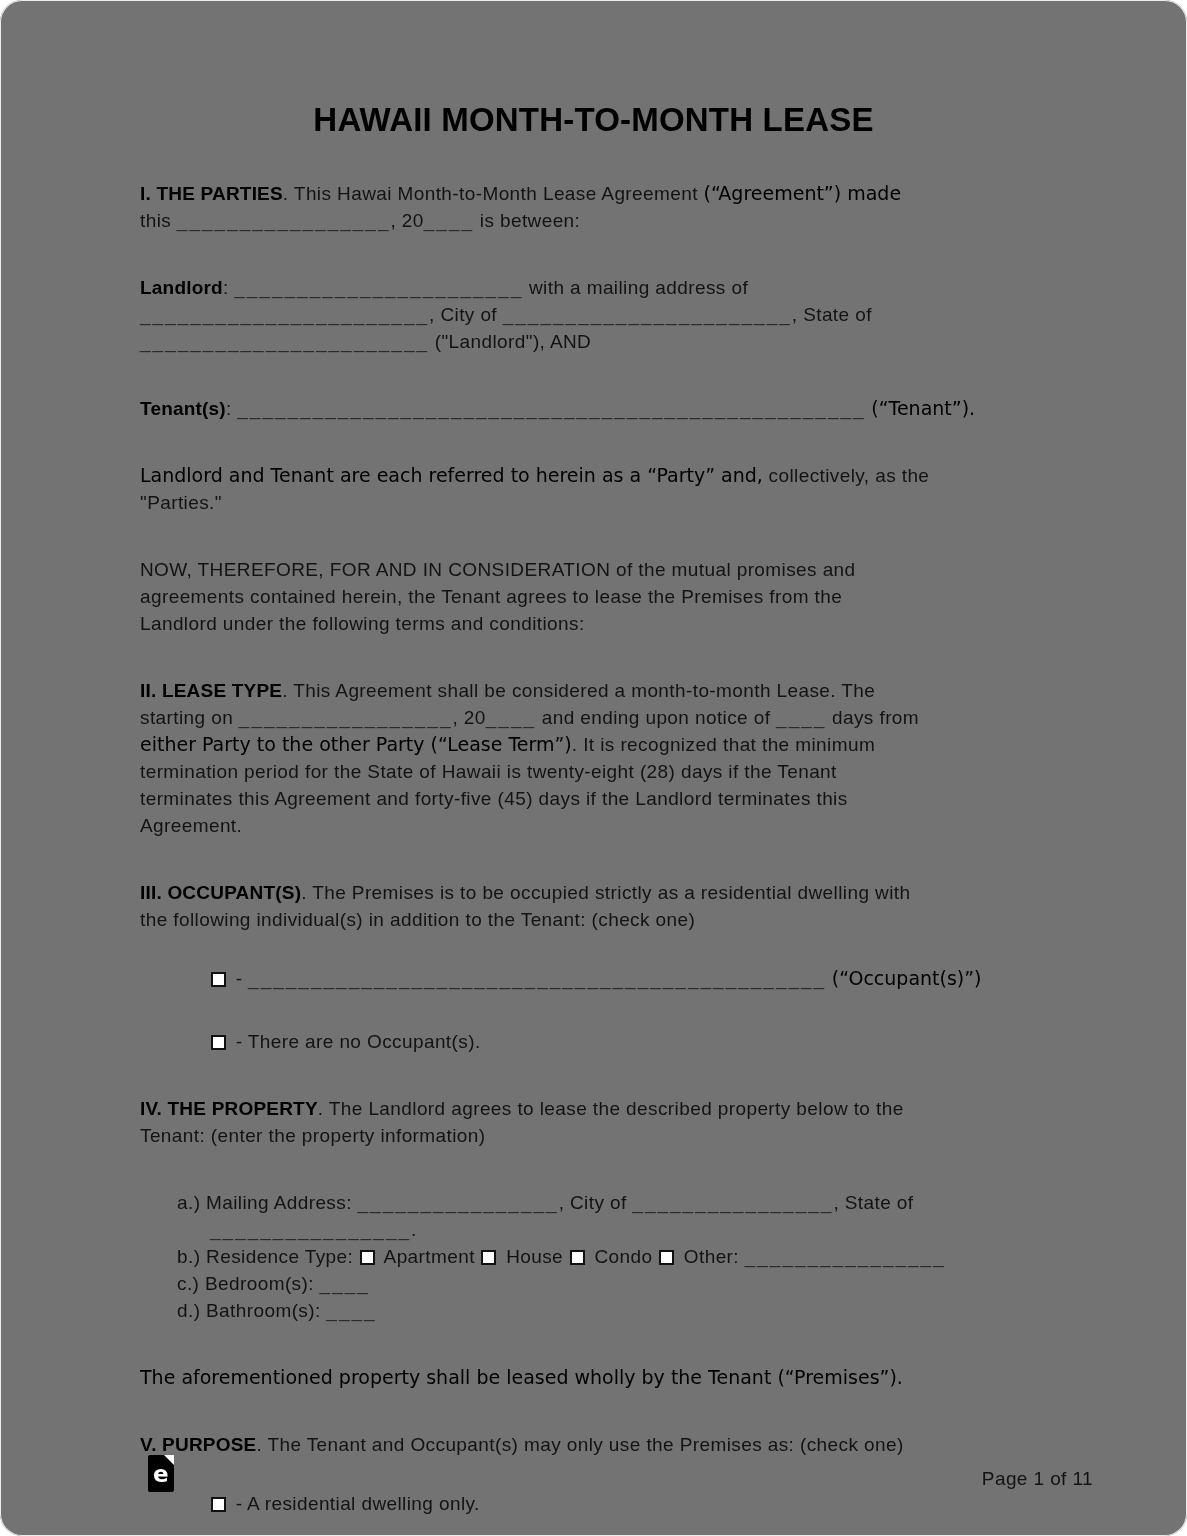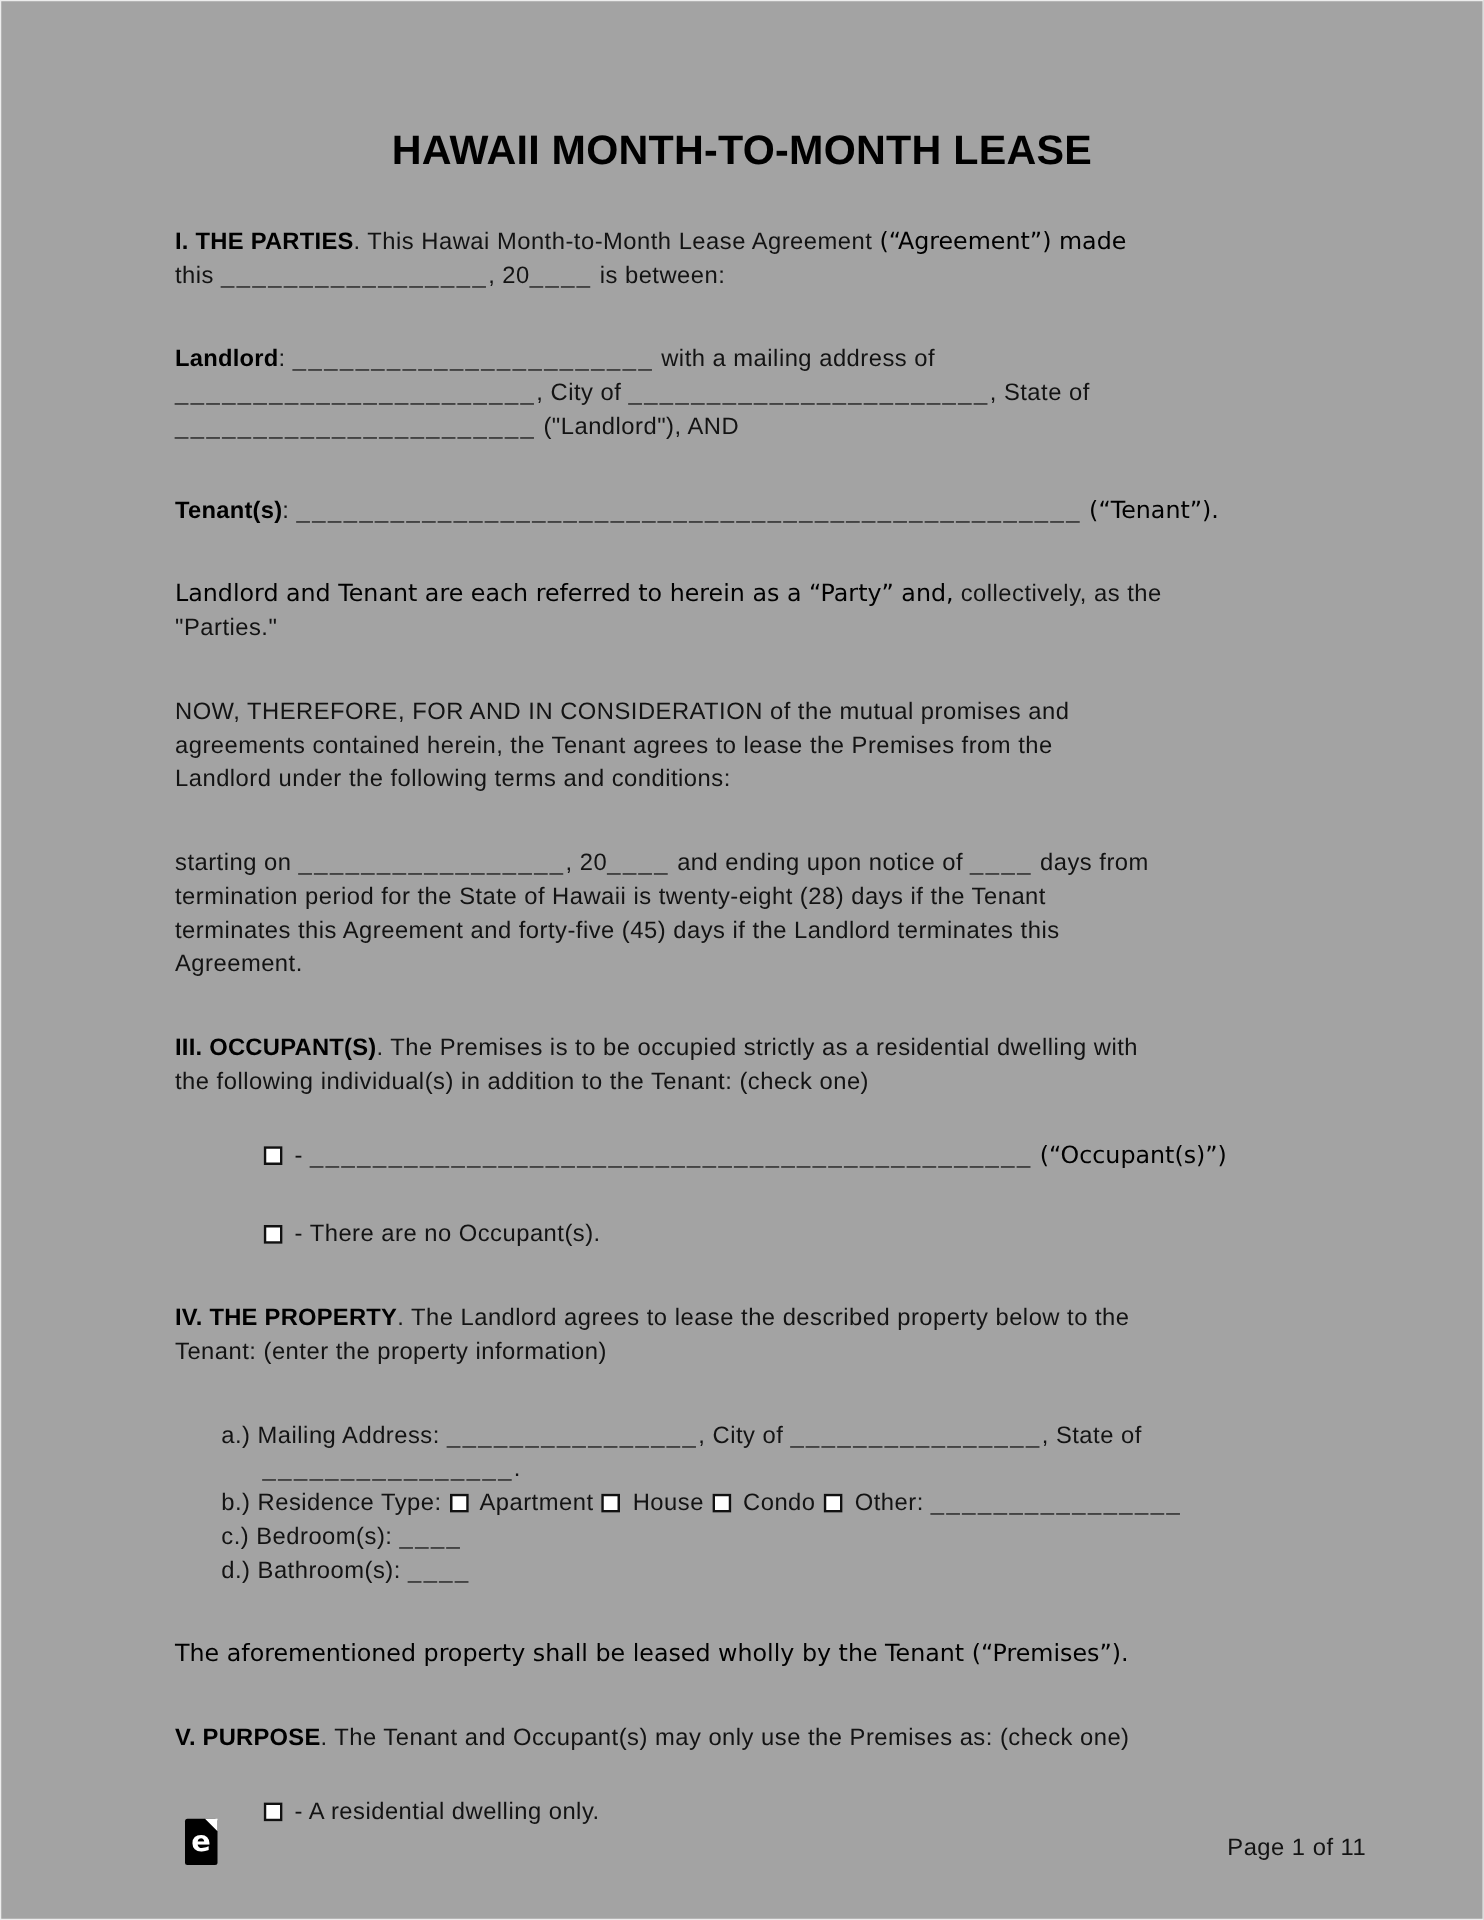--- a/index.html
+++ b/index.html
@@ -1,26 +1,27 @@
 <!DOCTYPE html>
 <html><head>
 <meta charset="utf-8">
 <style>
   html, body { margin: 0; padding: 0; background: #ffffff; }
   .page {
     position: relative;
     width: 1187px;
     height: 1536px;
-    background: #a3a3a3;
+    background: #737373;
     box-sizing: border-box;
     padding: 100px 140px 0 140px;
     overflow: hidden;
     font-family: "Liberation Sans", sans-serif;
     color: #000000;
     box-shadow: inset 0 0 0 1px #ececec;
+    border-radius: 22px;
   }
   .doc-title {
     margin: 0 0 40px 0;
     text-align: center;
     font-family: "Liberation Sans", sans-serif;
     font-weight: bold;
     font-size: 33px;
     line-height: 40px;
     letter-spacing: 0.2px;
   }
@@ -122,21 +123,23 @@
       <div class="block">
         <div class="line"><span class="seg-reg">Landlord and Tenant are each referred to herein as a “Party” and,</span><span class="seg-light"> collectively, as the</span></div>
         <div class="line"><span class="seg-light">"Parties."</span></div>
       </div>
       <div class="block">
         <div class="line"><span class="seg-light">NOW, THEREFORE, FOR AND IN CONSIDERATION of the mutual promises and</span></div>
         <div class="line"><span class="seg-light">agreements contained herein, the Tenant agrees to lease the Premises from the</span></div>
         <div class="line"><span class="seg-light">Landlord under the following terms and conditions:</span></div>
       </div>
       <div class="block">
+        <div class="line"><span class="seg-bold">II. LEASE TYPE</span><span class="seg-light">. This Agreement shall be considered a month-to-month Lease. The</span></div>
         <div class="line"><span class="seg-light">starting on </span><span class="seg-blank">_________________</span><span class="seg-light">, 20</span><span class="seg-blank">____</span><span class="seg-light"> and ending upon notice of </span><span class="seg-blank">____</span><span class="seg-light"> days from</span></div>
+        <div class="line"><span class="seg-reg">either Party to the other Party (“Lease Term”)</span><span class="seg-light">. It is recognized that the minimum</span></div>
         <div class="line"><span class="seg-light">termination period for the State of Hawaii is twenty-eight (28) days if the Tenant</span></div>
         <div class="line"><span class="seg-light">terminates this Agreement and forty-five (45) days if the Landlord terminates this</span></div>
         <div class="line"><span class="seg-light">Agreement.</span></div>
       </div>
       <div class="block">
         <div class="line"><span class="seg-bold">III. OCCUPANT(S)</span><span class="seg-light">. The Premises is to be occupied strictly as a residential dwelling with</span></div>
         <div class="line"><span class="seg-light">the following individual(s) in addition to the Tenant: (check one)</span></div>
       </div>
       <div class="block" style="margin-top: 32px;">
         <div class="line" style="padding-left: 70px;"><span class="checkbox"></span><span class="seg-light"> - </span><span class="seg-blank">______________________________________________</span><span class="seg-light"> </span><span class="seg-reg">(“Occupant(s)”)</span></div>

